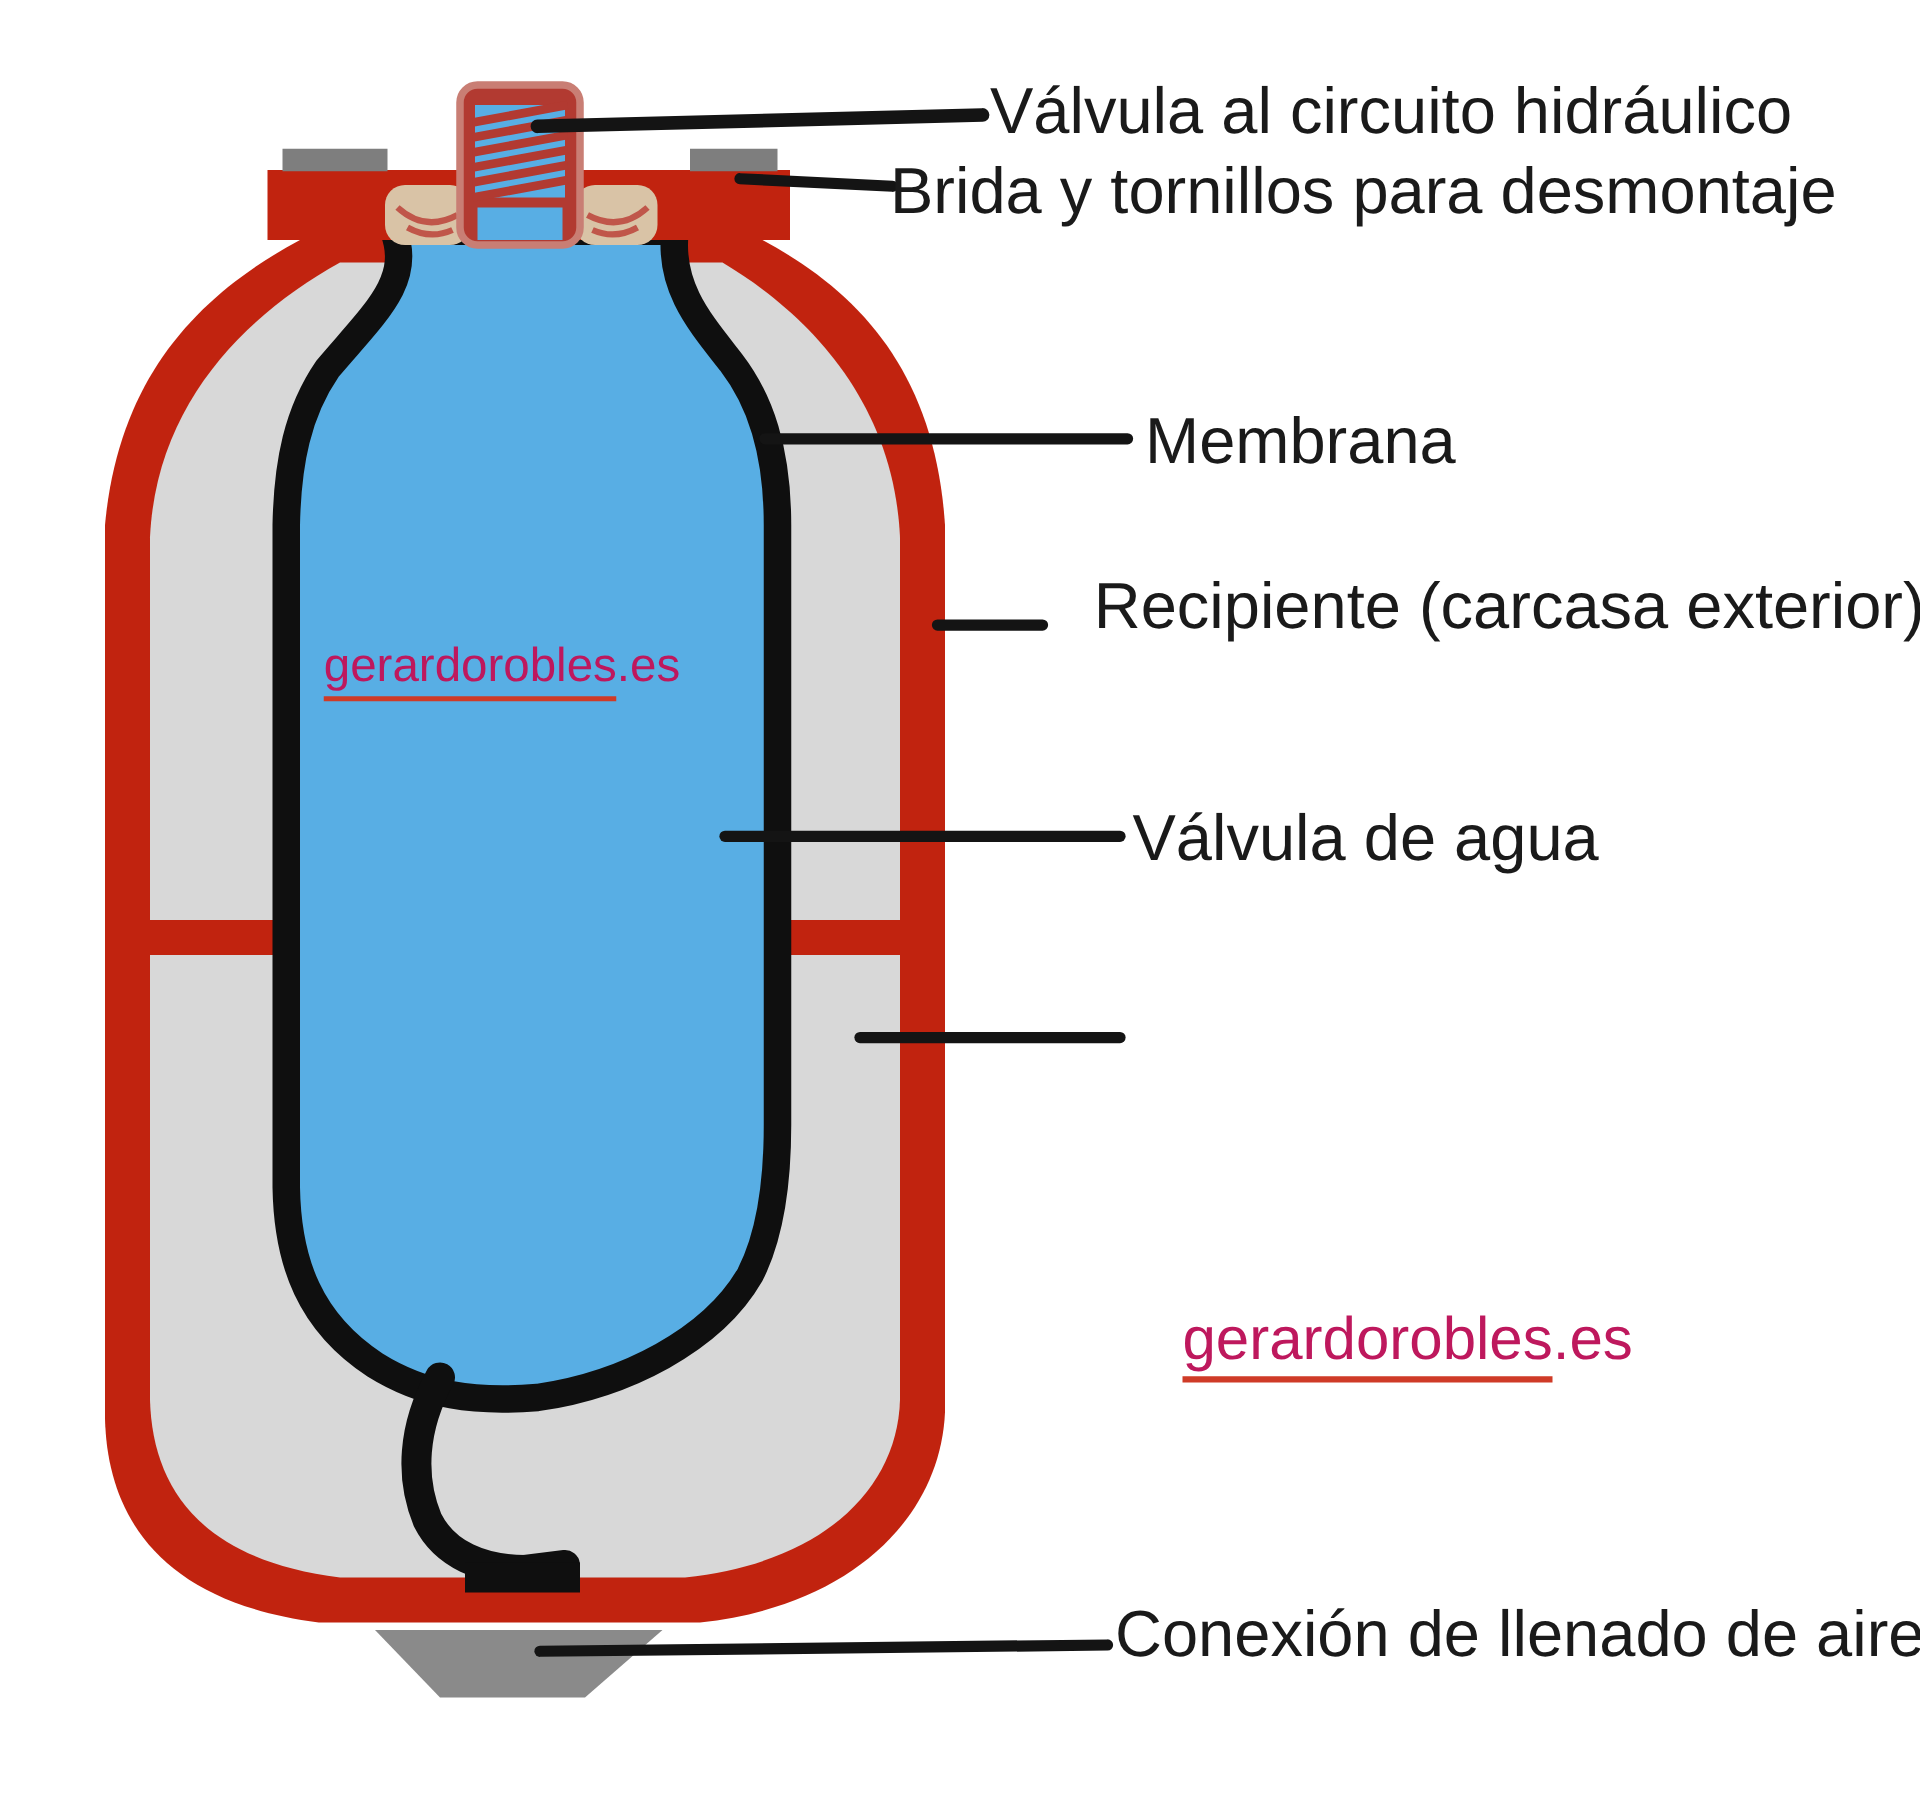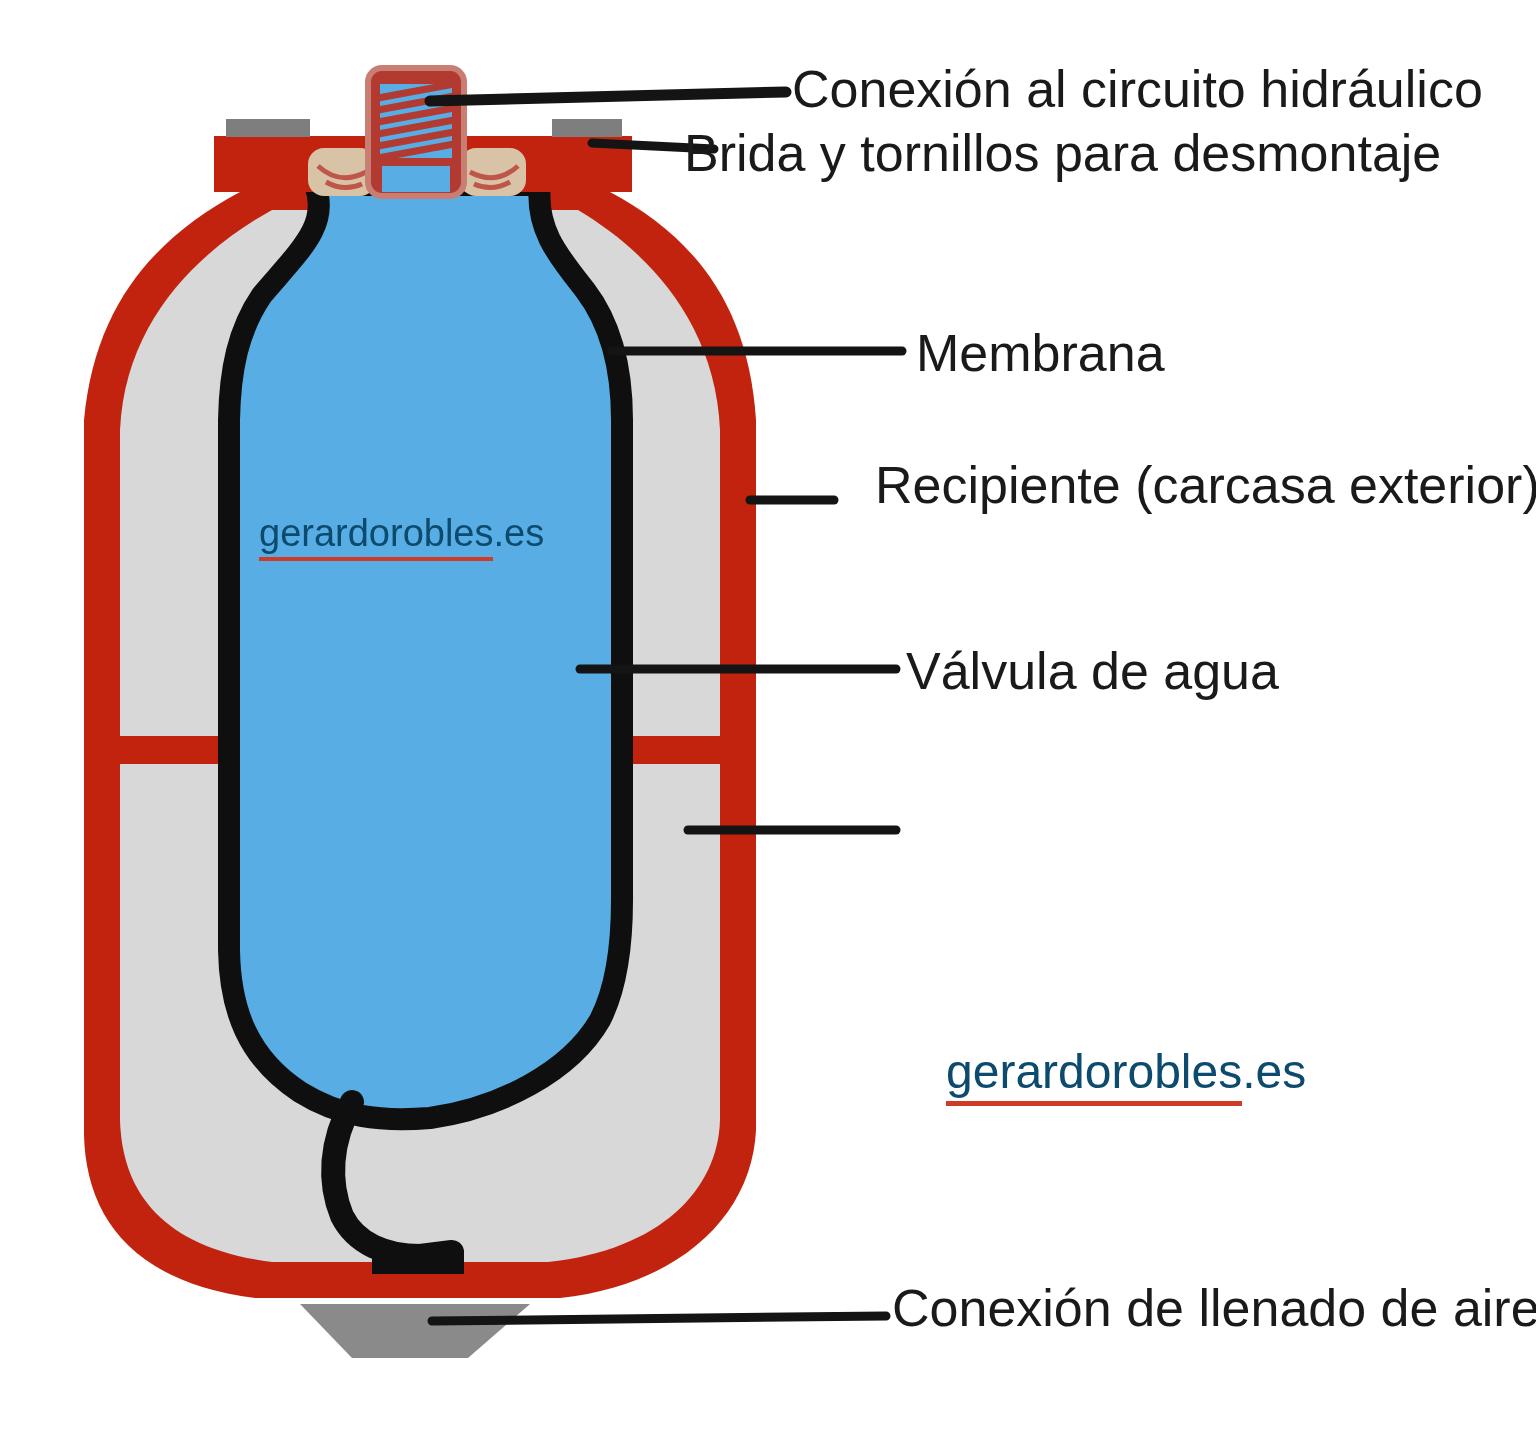--- a/index.html
+++ b/index.html
@@ -17,33 +17,33 @@
     white-space: nowrap;
     color: #1a1a1a;
     font-size: 52px;
     font-weight: 400;
     letter-spacing: 0px;
     line-height: 1.05;
   }
   .watermark {
     position: absolute;
     white-space: nowrap;
-    color: #0c4a6e;
+    color: #be185d;
     font-weight: 400;
   }
   .watermark .wm-name {
     border-bottom: 4px solid #cf3b27;
     padding-bottom: 3px;
   }
   .wm-1 { left: 259px; top: 512px;  font-size: 38px; }
   .wm-2 { left: 946px; top: 1044px; font-size: 48px; }
   .wm-2 .wm-name { border-bottom-width: 5px; }
 
   .lbl-connection { left: 792px; top: 62px;  }
-  .lbl-flange     { left: 684px; top: 126px; }
+  .lbl-flange     { left: 712px; top: 126px; }
   .lbl-membrane   { left: 916px; top: 326px; }
   .lbl-vessel     { left: 840px; top: 458px; margin-left: 35px; }
   .lbl-water      { left: 906px; top: 644px; }
   .lbl-air        { left: 906px; top: 804px; }
   .lbl-valve      { left: 892px; top: 1281px; }
 </style>
 </head>
 <body>
 
 <div class="canvas">
@@ -87,21 +87,21 @@
 
     <line x1="430" y1="101" x2="786" y2="92" stroke-width="11" stroke-linecap="round" stroke="#141414"></line>
     <line x1="592" y1="143" x2="714" y2="149" stroke-width="9" stroke-linecap="round" stroke="#141414"></line>
     <line x1="612" y1="351" x2="902" y2="351" stroke-width="9" stroke-linecap="round" stroke="#141414"></line>
     <line x1="750" y1="500" x2="834" y2="500" stroke-width="9" stroke-linecap="round" stroke="#141414"></line>
     <line x1="580" y1="669" x2="896" y2="669" stroke-width="9" stroke-linecap="round" stroke="#141414"></line>
     <line x1="688" y1="830" x2="896" y2="830" stroke-width="9" stroke-linecap="round" stroke="#141414"></line>
     <line x1="432" y1="1321" x2="886" y2="1316" stroke-width="9" stroke-linecap="round" stroke="#141414"></line>
   </svg>
 
-  <div class="label lbl-connection">Conexión al circuito hidráulico</div>
+  <div class="label lbl-connection">Válvula al circuito hidráulico</div>
   <div class="label lbl-flange">Brida y tornillos para desmontaje</div>
   <div class="label lbl-membrane">Membrana</div>
   <div class="label lbl-vessel">Recipiente (carcasa exterior)</div>
   <div class="label lbl-water">Válvula de agua</div>
   <div class="label lbl-valve">Conexión de llenado de aire</div>
 
   <div class="watermark wm-1">
     <span class="wm-name">gerardorobles</span><span class="wm-tld">.es</span>
   </div>
   <div class="watermark wm-2">

